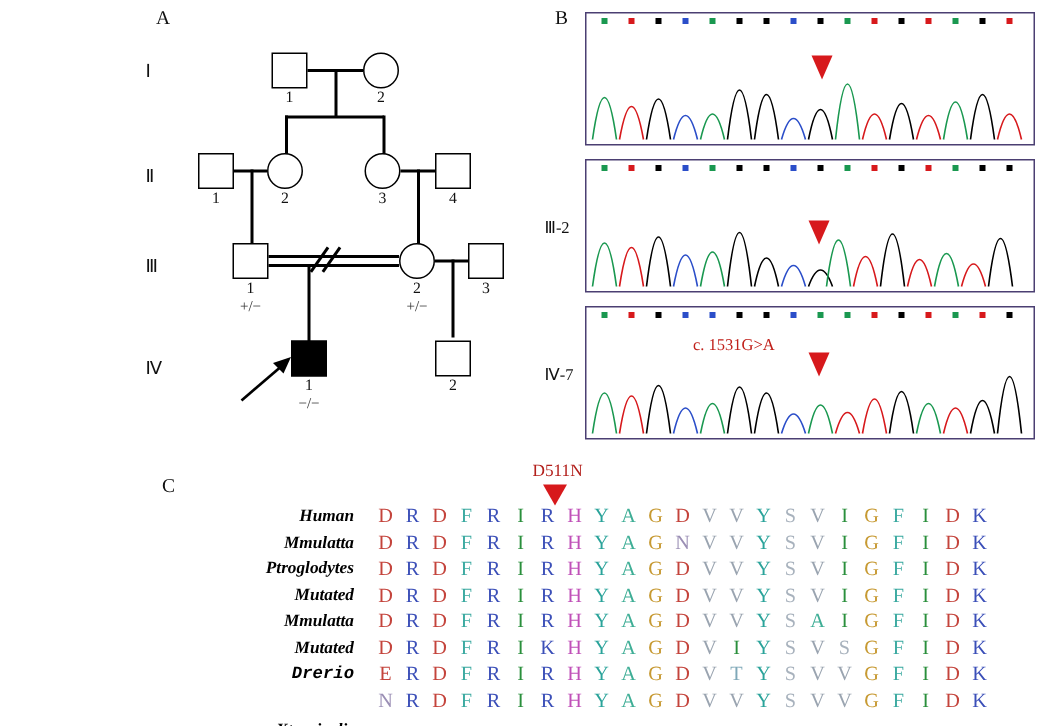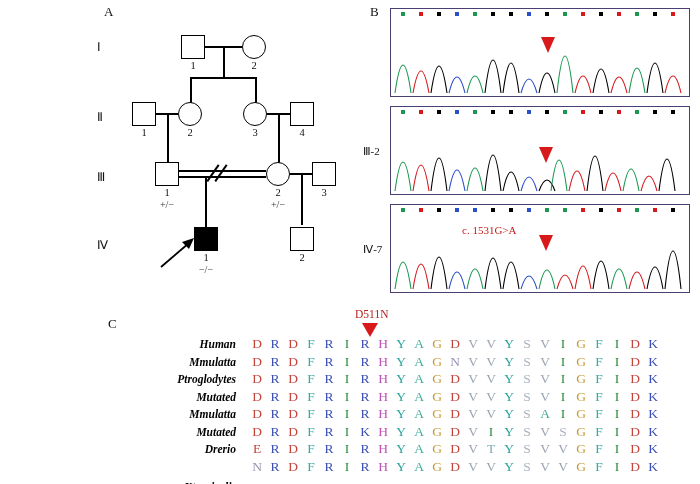--- a/index.html
+++ b/index.html
@@ -254,18 +254,18 @@
       <div class="sp" style="left: 140px; top: 55.5px;">Mmulatta</div>
       <div class="seqrow" style="left: 248px; top: 53.5px;"><span style="color: rgb(196, 68, 60);">D</span><span style="color: rgb(59, 79, 184);">R</span><span style="color: rgb(196, 68, 60);">D</span><span style="color: rgb(58, 169, 160);">F</span><span style="color: rgb(59, 79, 184);">R</span><span style="color: rgb(42, 143, 60);">I</span><span style="color: rgb(59, 79, 184);">R</span><span style="color: rgb(192, 80, 184);">H</span><span style="color: rgb(42, 163, 154);">Y</span><span style="color: rgb(63, 174, 150);">A</span><span style="color: rgb(199, 154, 51);">G</span><span style="color: rgb(155, 143, 181);">N</span><span style="color: rgb(154, 164, 176);">V</span><span style="color: rgb(154, 164, 176);">V</span><span style="color: rgb(42, 163, 154);">Y</span><span style="color: rgb(168, 178, 189);">S</span><span style="color: rgb(154, 164, 176);">V</span><span style="color: rgb(42, 143, 60);">I</span><span style="color: rgb(199, 154, 51);">G</span><span style="color: rgb(58, 169, 160);">F</span><span style="color: rgb(42, 143, 60);">I</span><span style="color: rgb(196, 68, 60);">D</span><span style="color: rgb(59, 79, 184);">K</span></div>
       <div class="sp" style="left: 140px; top: 73px;">Ptroglodytes</div>
       <div class="seqrow" style="left: 248px; top: 71px;"><span style="color: rgb(196, 68, 60);">D</span><span style="color: rgb(59, 79, 184);">R</span><span style="color: rgb(196, 68, 60);">D</span><span style="color: rgb(58, 169, 160);">F</span><span style="color: rgb(59, 79, 184);">R</span><span style="color: rgb(42, 143, 60);">I</span><span style="color: rgb(59, 79, 184);">R</span><span style="color: rgb(192, 80, 184);">H</span><span style="color: rgb(42, 163, 154);">Y</span><span style="color: rgb(63, 174, 150);">A</span><span style="color: rgb(199, 154, 51);">G</span><span style="color: rgb(196, 68, 60);">D</span><span style="color: rgb(154, 164, 176);">V</span><span style="color: rgb(154, 164, 176);">V</span><span style="color: rgb(42, 163, 154);">Y</span><span style="color: rgb(168, 178, 189);">S</span><span style="color: rgb(154, 164, 176);">V</span><span style="color: rgb(42, 143, 60);">I</span><span style="color: rgb(199, 154, 51);">G</span><span style="color: rgb(58, 169, 160);">F</span><span style="color: rgb(42, 143, 60);">I</span><span style="color: rgb(196, 68, 60);">D</span><span style="color: rgb(59, 79, 184);">K</span></div>
       <div class="sp" style="left: 140px; top: 90.5px;">Mutated</div>
       <div class="seqrow" style="left: 248px; top: 88.5px;"><span style="color: rgb(196, 68, 60);">D</span><span style="color: rgb(59, 79, 184);">R</span><span style="color: rgb(196, 68, 60);">D</span><span style="color: rgb(58, 169, 160);">F</span><span style="color: rgb(59, 79, 184);">R</span><span style="color: rgb(42, 143, 60);">I</span><span style="color: rgb(59, 79, 184);">R</span><span style="color: rgb(192, 80, 184);">H</span><span style="color: rgb(42, 163, 154);">Y</span><span style="color: rgb(63, 174, 150);">A</span><span style="color: rgb(199, 154, 51);">G</span><span style="color: rgb(196, 68, 60);">D</span><span style="color: rgb(154, 164, 176);">V</span><span style="color: rgb(154, 164, 176);">V</span><span style="color: rgb(42, 163, 154);">Y</span><span style="color: rgb(168, 178, 189);">S</span><span style="color: rgb(154, 164, 176);">V</span><span style="color: rgb(42, 143, 60);">I</span><span style="color: rgb(199, 154, 51);">G</span><span style="color: rgb(58, 169, 160);">F</span><span style="color: rgb(42, 143, 60);">I</span><span style="color: rgb(196, 68, 60);">D</span><span style="color: rgb(59, 79, 184);">K</span></div>
       <div class="sp" style="left: 140px; top: 108px;">Mmulatta</div>
       <div class="seqrow" style="left: 248px; top: 106px;"><span style="color: rgb(196, 68, 60);">D</span><span style="color: rgb(59, 79, 184);">R</span><span style="color: rgb(196, 68, 60);">D</span><span style="color: rgb(58, 169, 160);">F</span><span style="color: rgb(59, 79, 184);">R</span><span style="color: rgb(42, 143, 60);">I</span><span style="color: rgb(59, 79, 184);">R</span><span style="color: rgb(192, 80, 184);">H</span><span style="color: rgb(42, 163, 154);">Y</span><span style="color: rgb(63, 174, 150);">A</span><span style="color: rgb(199, 154, 51);">G</span><span style="color: rgb(196, 68, 60);">D</span><span style="color: rgb(154, 164, 176);">V</span><span style="color: rgb(154, 164, 176);">V</span><span style="color: rgb(42, 163, 154);">Y</span><span style="color: rgb(168, 178, 189);">S</span><span style="color: rgb(63, 174, 150);">A</span><span style="color: rgb(42, 143, 60);">I</span><span style="color: rgb(199, 154, 51);">G</span><span style="color: rgb(58, 169, 160);">F</span><span style="color: rgb(42, 143, 60);">I</span><span style="color: rgb(196, 68, 60);">D</span><span style="color: rgb(59, 79, 184);">K</span></div>
       <div class="sp" style="left: 140px; top: 125.5px;">Mutated</div>
       <div class="seqrow" style="left: 248px; top: 123.5px;"><span style="color: rgb(196, 68, 60);">D</span><span style="color: rgb(59, 79, 184);">R</span><span style="color: rgb(196, 68, 60);">D</span><span style="color: rgb(58, 169, 160);">F</span><span style="color: rgb(59, 79, 184);">R</span><span style="color: rgb(42, 143, 60);">I</span><span style="color: rgb(59, 79, 184);">K</span><span style="color: rgb(192, 80, 184);">H</span><span style="color: rgb(42, 163, 154);">Y</span><span style="color: rgb(63, 174, 150);">A</span><span style="color: rgb(199, 154, 51);">G</span><span style="color: rgb(196, 68, 60);">D</span><span style="color: rgb(154, 164, 176);">V</span><span style="color: rgb(42, 143, 60);">I</span><span style="color: rgb(42, 163, 154);">Y</span><span style="color: rgb(168, 178, 189);">S</span><span style="color: rgb(154, 164, 176);">V</span><span style="color: rgb(168, 178, 189);">S</span><span style="color: rgb(199, 154, 51);">G</span><span style="color: rgb(58, 169, 160);">F</span><span style="color: rgb(42, 143, 60);">I</span><span style="color: rgb(196, 68, 60);">D</span><span style="color: rgb(59, 79, 184);">K</span></div>
-      <div class="sp" style="left: 140px; top: 143px;">Drerio</div>
+      <div class="sp" style="left: 140px; top: 143px; font-family: Liberation Mono, monospace;">Drerio</div>
       <div class="seqrow" style="left: 248px; top: 141px;"><span style="color: rgb(196, 68, 60);">E</span><span style="color: rgb(59, 79, 184);">R</span><span style="color: rgb(196, 68, 60);">D</span><span style="color: rgb(58, 169, 160);">F</span><span style="color: rgb(59, 79, 184);">R</span><span style="color: rgb(42, 143, 60);">I</span><span style="color: rgb(59, 79, 184);">R</span><span style="color: rgb(192, 80, 184);">H</span><span style="color: rgb(42, 163, 154);">Y</span><span style="color: rgb(63, 174, 150);">A</span><span style="color: rgb(199, 154, 51);">G</span><span style="color: rgb(196, 68, 60);">D</span><span style="color: rgb(154, 164, 176);">V</span><span style="color: rgb(127, 168, 184);">T</span><span style="color: rgb(42, 163, 154);">Y</span><span style="color: rgb(168, 178, 189);">S</span><span style="color: rgb(154, 164, 176);">V</span><span style="color: rgb(154, 164, 176);">V</span><span style="color: rgb(199, 154, 51);">G</span><span style="color: rgb(58, 169, 160);">F</span><span style="color: rgb(42, 143, 60);">I</span><span style="color: rgb(196, 68, 60);">D</span><span style="color: rgb(59, 79, 184);">K</span></div>
       <div class="sp" style="left: 140px; top: 145px; margin-top: 36px;">Xtropicalis</div>
       <div class="seqrow" style="left: 248px; top: 158.5px;"><span style="color: rgb(155, 143, 181);">N</span><span style="color: rgb(59, 79, 184);">R</span><span style="color: rgb(196, 68, 60);">D</span><span style="color: rgb(58, 169, 160);">F</span><span style="color: rgb(59, 79, 184);">R</span><span style="color: rgb(42, 143, 60);">I</span><span style="color: rgb(59, 79, 184);">R</span><span style="color: rgb(192, 80, 184);">H</span><span style="color: rgb(42, 163, 154);">Y</span><span style="color: rgb(63, 174, 150);">A</span><span style="color: rgb(199, 154, 51);">G</span><span style="color: rgb(196, 68, 60);">D</span><span style="color: rgb(154, 164, 176);">V</span><span style="color: rgb(154, 164, 176);">V</span><span style="color: rgb(42, 163, 154);">Y</span><span style="color: rgb(168, 178, 189);">S</span><span style="color: rgb(154, 164, 176);">V</span><span style="color: rgb(154, 164, 176);">V</span><span style="color: rgb(199, 154, 51);">G</span><span style="color: rgb(58, 169, 160);">F</span><span style="color: rgb(42, 143, 60);">I</span><span style="color: rgb(196, 68, 60);">D</span><span style="color: rgb(59, 79, 184);">K</span></div>
     </div>
 </div>
 
 </body></html>

